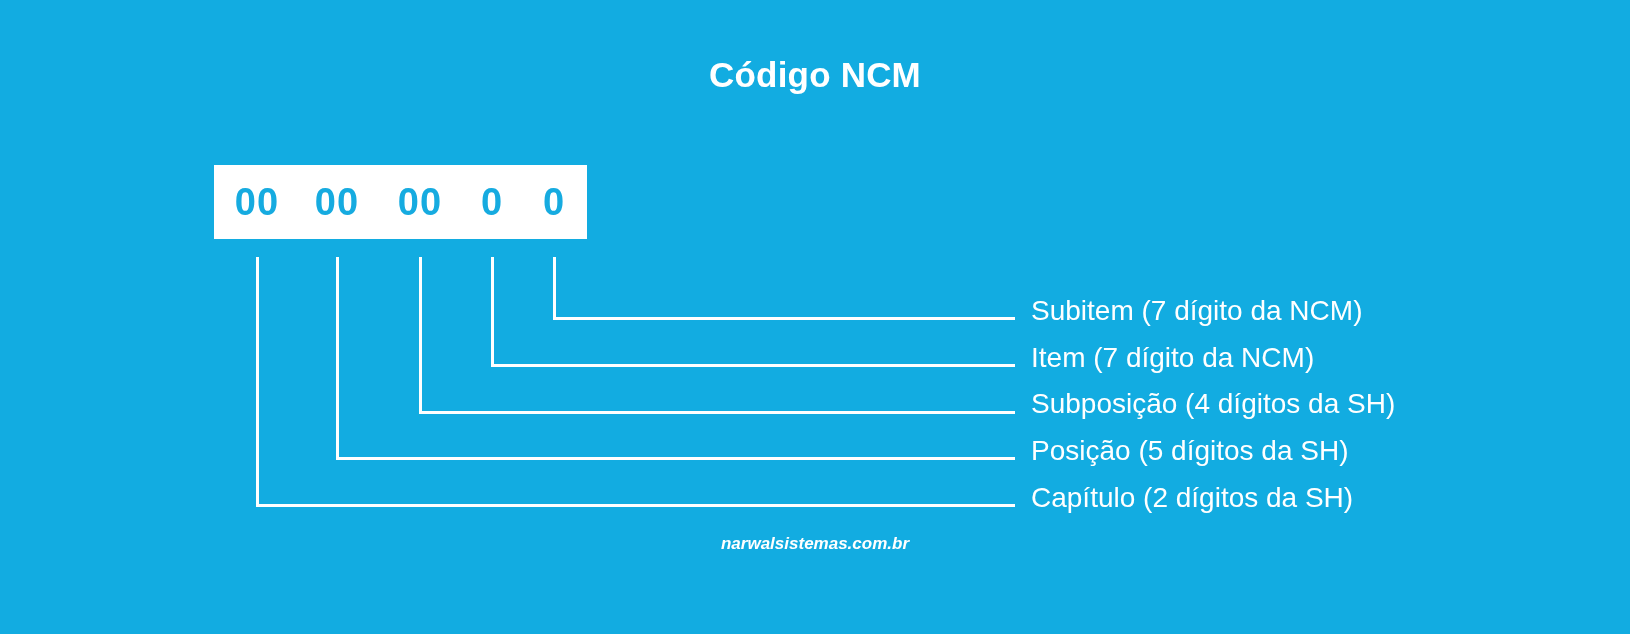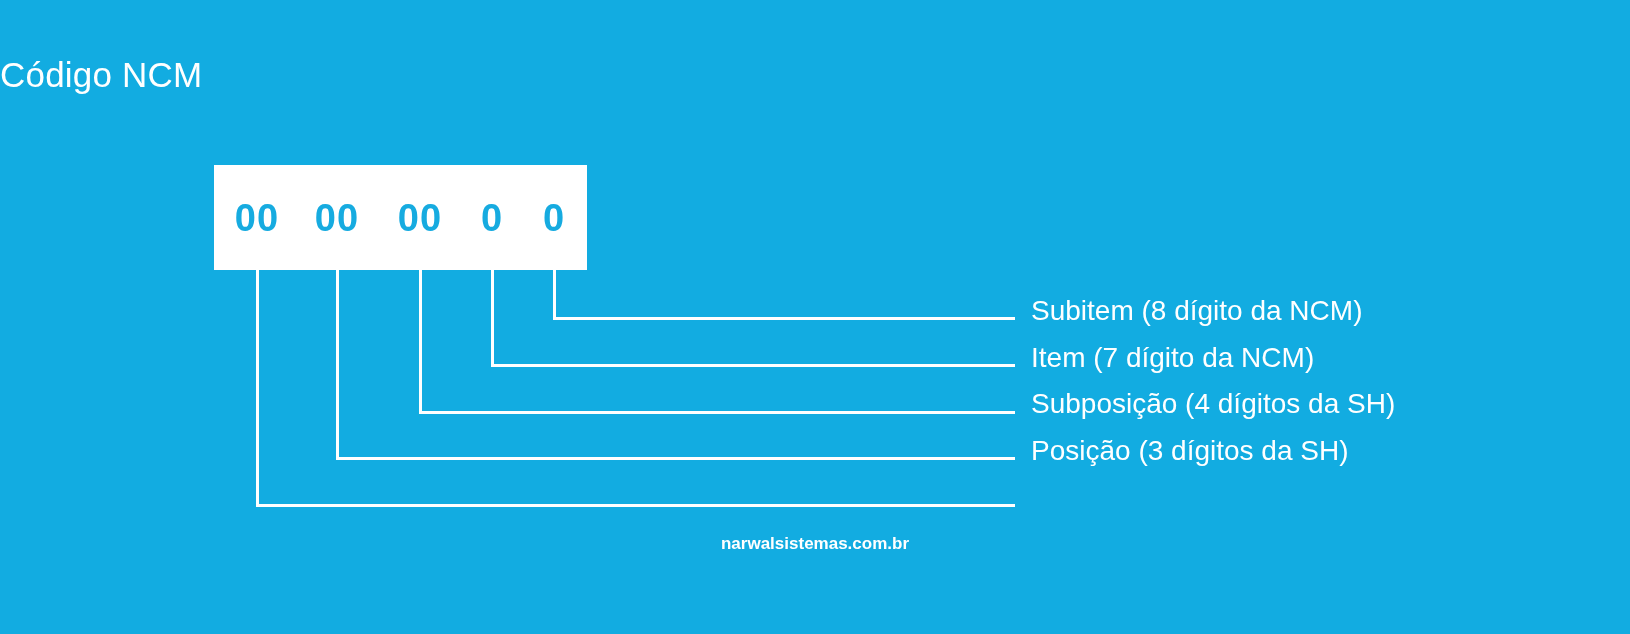--- a/index.html
+++ b/index.html
@@ -19,34 +19,35 @@
     background: #12ACE1;
     overflow: hidden;
   }
 
   
   #title {
     position: absolute;
     top: 52px;
     left: 0;
     width: 1630px;
+    text-align: center;
     color: #ffffff;
     font-size: 35px;
-    font-weight: normal;
+    font-weight: bold;
     letter-spacing: 0.2px;
     line-height: 46px;
   }
 
   
   #code-box {
     position: absolute;
     left: 214px;
     top: 165px;
     width: 373px;
-    height: 105px;
+    height: 74px;
     background: #ffffff;
     display: flex;
     align-items: center;
   }
   .digit-group {
     position: absolute;
     color: #16ABE0;
     font-size: 38px;
     font-weight: bold;
     letter-spacing: 1px;
@@ -91,20 +92,21 @@
   #footer {
     position: absolute;
     top: 532px;
     left: 0;
     width: 1630px;
     text-align: center;
     color: #ffffff;
     font-size: 17px;
     font-weight: bold;
     line-height: 24px;
+    font-style: italic;
   }
 </style>
 </head>
 <body>
 
 <div id="infographic">
 
   <div id="title">Código NCM</div>
 
   <div id="code-box">
@@ -118,20 +120,21 @@
   <svg id="connectors" viewBox="0 0 1630 634" width="1630" height="634" xmlns="http://www.w3.org/2000/svg">
     <g fill="none" stroke="#FFFFFF" stroke-width="3" stroke-linecap="butt">
       <path d="M 554.5 257 L 554.5 318.5 L 1015 318.5"></path>
       <path d="M 492.5 257 L 492.5 365.5 L 1015 365.5"></path>
       <path d="M 420.5 257 L 420.5 412.5 L 1015 412.5"></path>
       <path d="M 337.5 257 L 337.5 458.5 L 1015 458.5"></path>
       <path d="M 257.5 257 L 257.5 505.5 L 1015 505.5"></path>
     </g>
   </svg>
 
-  <div class="label lb0">Subitem (8 dígito da NCM)</div>
+  <div class="label lb0">Subitem (7 dígito da NCM)</div>
   <div class="label lb1">Item (7 dígito da NCM)</div>
   <div class="label lb2">Subposição (4 dígitos da SH)</div>
-  <div class="label lb3">Posição (3 dígitos da SH)</div>
+  <div class="label lb3">Posição (5 dígitos da SH)</div>
+  <div class="label lb4">Capítulo (2 dígitos da SH)</div>
 
   <div id="footer">narwalsistemas.com.br</div>
 
 </div>
 
 </body></html>

